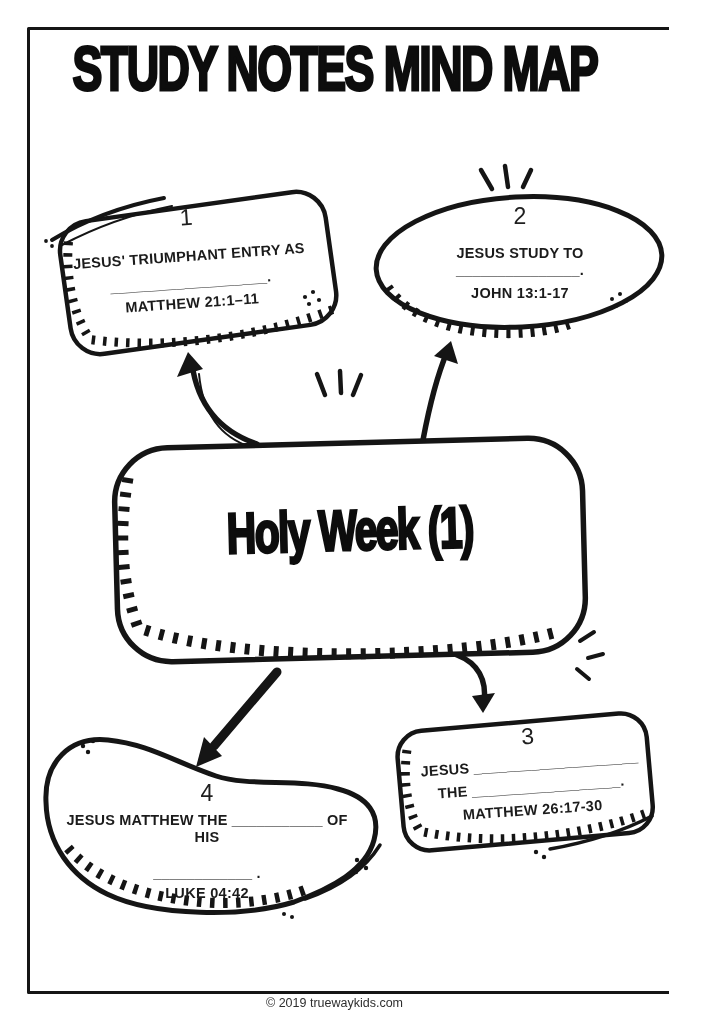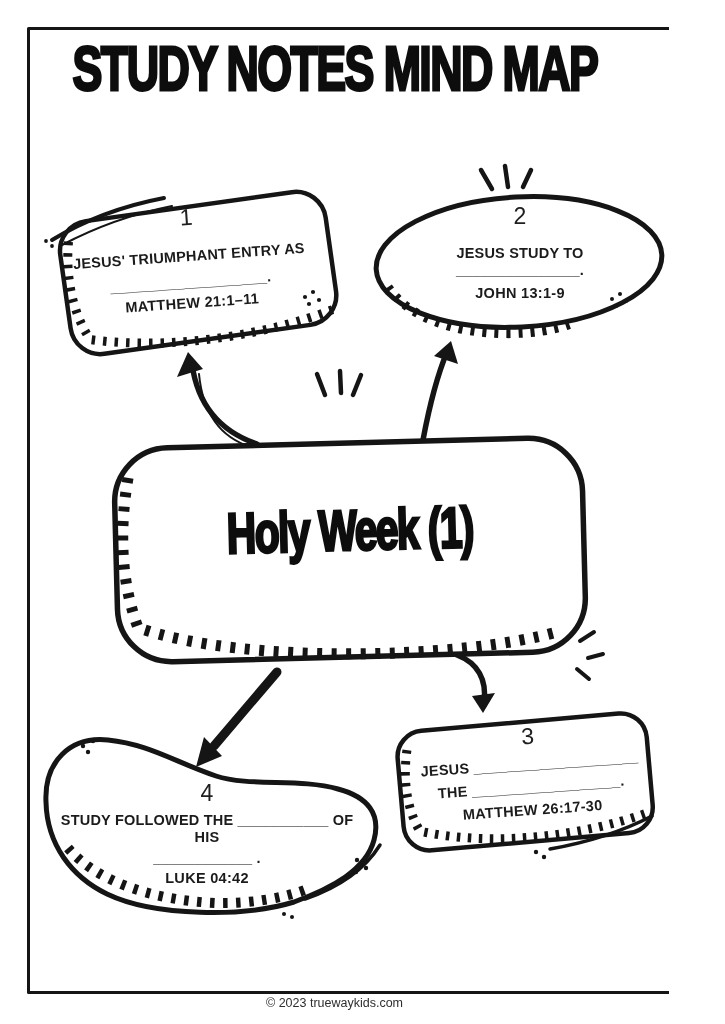--- a/index.html
+++ b/index.html
@@ -33,21 +33,21 @@
   .b2 .ln.l1{margin-top:16px;}
   .b2 .ref{margin-top:6px;}
   .b3{left:418px;top:724px;width:224px;transform:rotate(-4deg);}
   .b3 .num{line-height:24px;}
   .b3 .ln.l1{margin-top:8px;}
   .b3 .ln.l2{margin-top:6px;}
   .b3 .ref{margin-top:6px;}
   .b4{left:58px;top:781px;width:298px;}
   .b4 .num{line-height:24px;}
   .b4 .ln.l1{margin-top:7px;}
-  .b4 .ln.l2{margin-top:4px;line-height:16px;}
+  .b4 .ln.l2{margin-top:19px;line-height:16px;}
   .b4 .ref{margin-top:4px;}
 </style>
 </head>
 <body>
 
 <div class="sheet">
 
   <svg class="sketch" width="725" height="1024" viewBox="0 0 725 1024" fill="none" stroke="#151515" stroke-linecap="round" stroke-linejoin="round">
 
     <rect x="28.5" y="28.5" width="666" height="964" stroke-width="3"></rect>
@@ -156,36 +156,36 @@
   <div class="txt b1">
     <div class="num">1</div>
     <div class="ln l1">JESUS' TRIUMPHANT ENTRY AS</div>
     <div class="ln l2">___________________.</div>
     <div class="ref">MATTHEW 21:1–11</div>
   </div>
 
   <div class="txt b2">
     <div class="num">2</div>
     <div class="ln l1">JESUS STUDY TO _______________.</div>
-    <div class="ref">JOHN 13:1-9</div>
+    <div class="ref">JOHN 13:1-17</div>
   </div>
 
   <div class="center-label">
     <span class="display">Holy Week (1)</span>
   </div>
 
   <div class="txt b3">
     <div class="num">3</div>
     <div class="ln l1">JESUS ____________________</div>
     <div class="ln l2">THE __________________.</div>
     <div class="ref">MATTHEW 26:17-30</div>
   </div>
 
   <div class="txt b4">
     <div class="num">4</div>
-    <div class="ln l1">STUDY FOLLOWED THE ___________ OF HIS</div>
+    <div class="ln l1">JESUS MATTHEW THE ___________ OF HIS</div>
     <div class="ln l2">____________ .</div>
     <div class="ref">LUKE 04:42</div>
   </div>
 
-  <div class="footer">© 2023 truewaykids.com</div>
+  <div class="footer">© 2019 truewaykids.com</div>
 
 </div>
 
 </body></html>

